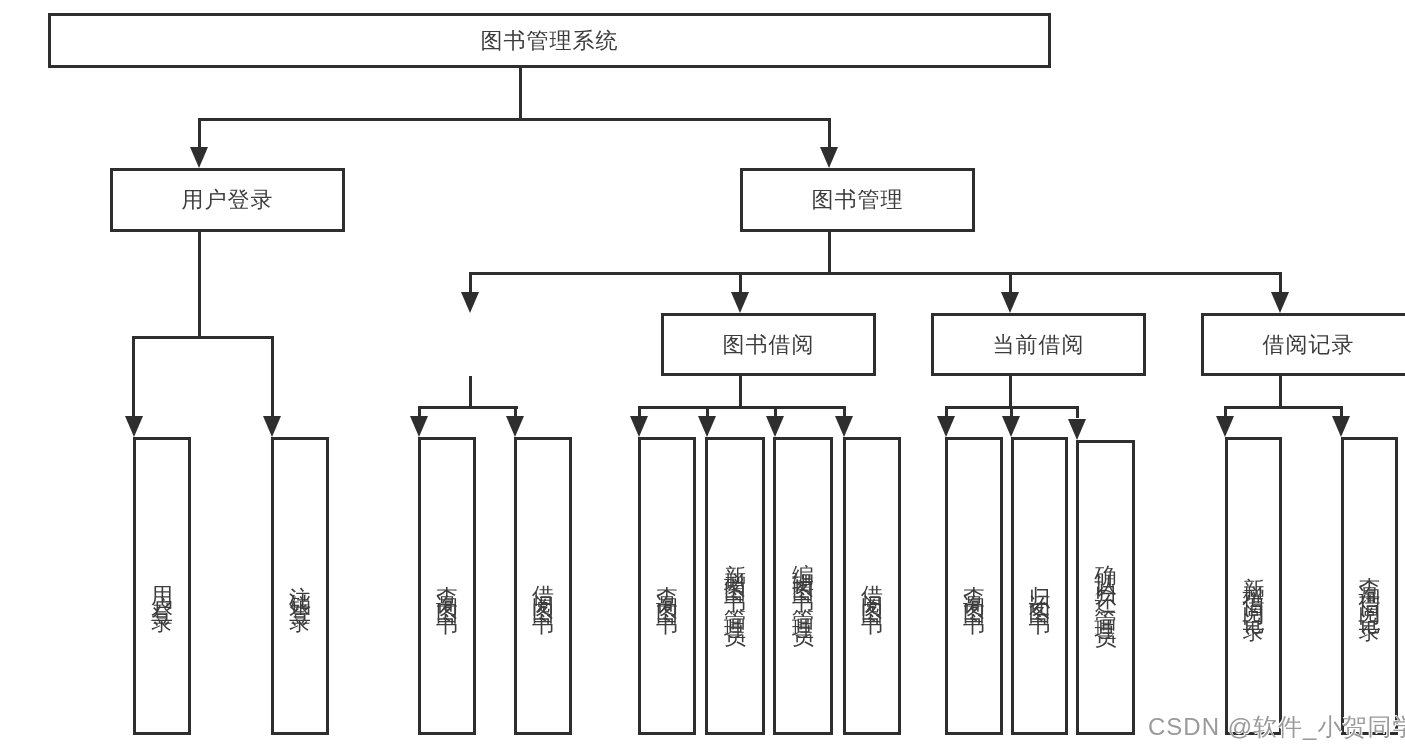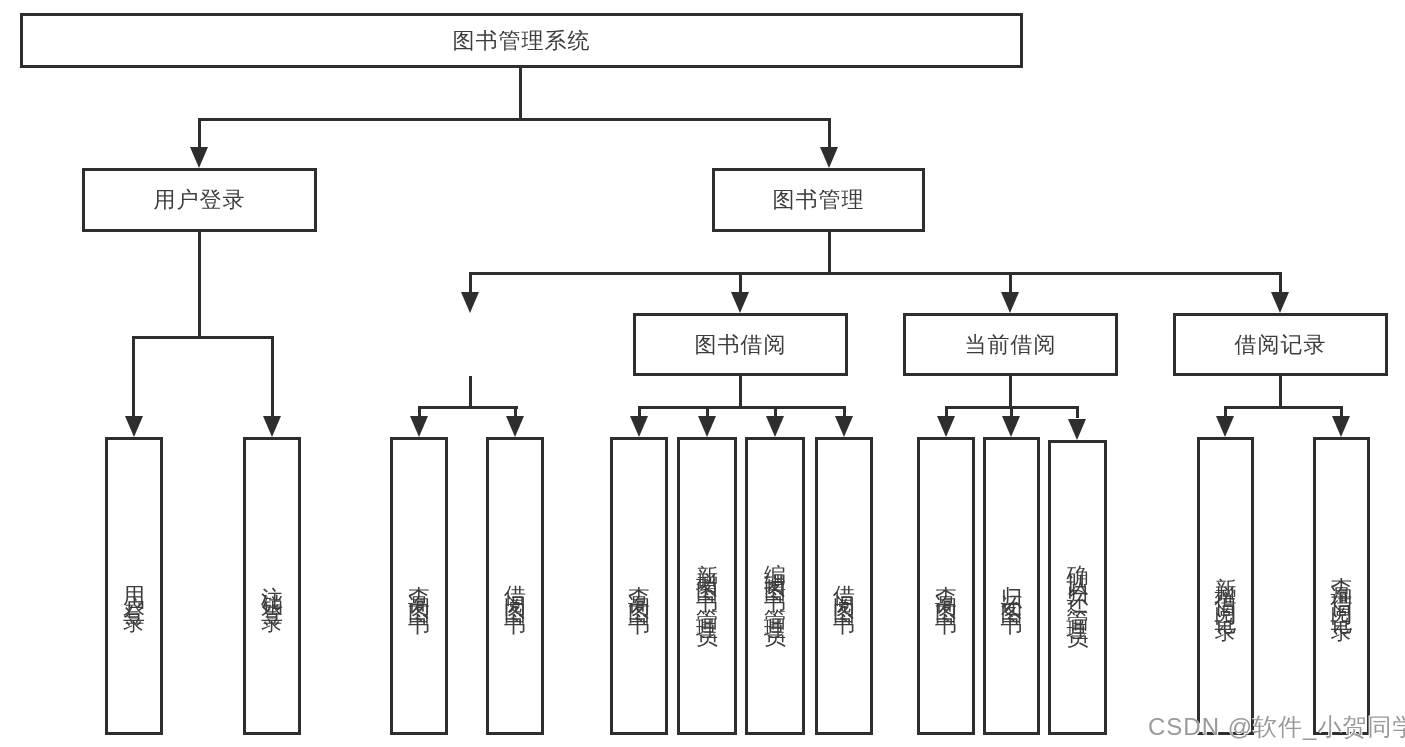--- a/index.html
+++ b/index.html
@@ -9,21 +9,21 @@
     --wm:#9a9a9a;
   }
   html,body{margin:0;padding:0;background:var(--bg);}
   .canvas{
     position:relative;width:1405px;height:747px;background:var(--bg);
     font-family:"Liberation Sans","DejaVu Sans",sans-serif;
     overflow:hidden;
   }
   .node{
     position:absolute;box-sizing:border-box;background:var(--bg);
-    border:3px solid var(--line);color:var(--text);
+    border:3px solid var(--line);color:var(--text);margin-left:28px;
   }
   .hbox{
     display:flex;align-items:center;justify-content:center;
     font-size:22px;letter-spacing:1px;
   }
   .vbox{
     writing-mode:vertical-rl;text-orientation:mixed;
     display:flex;align-items:center;justify-content:center;
     font-size:22px;letter-spacing:9px;line-height:1;
   }
@@ -45,21 +45,21 @@
 
 <div class="canvas">
 
   <div class="node hbox" style="left:20px;top:13px;width:1003px;height:55px;">
     <span>图书管理系统</span>
   </div>
 
   <div class="node hbox" style="left:82px;top:168px;width:235px;height:64px;">
     <span>用户登录</span>
   </div>
-  <div class="node hbox" style="left:712px;top:168px;width:213px;height:64px;">
+  <div class="node hbox" style="left:712px;top:168px;width:235px;height:64px;">
     <span>图书管理</span>
   </div>
 
   <div class="node hbox" style="left:633px;top:313px;width:215px;height:63px;">
     <span>图书借阅</span>
   </div>
   <div class="node hbox" style="left:903px;top:313px;width:215px;height:63px;">
     <span>当前借阅</span>
   </div>
   <div class="node hbox" style="left:1173px;top:313px;width:215px;height:63px;">

